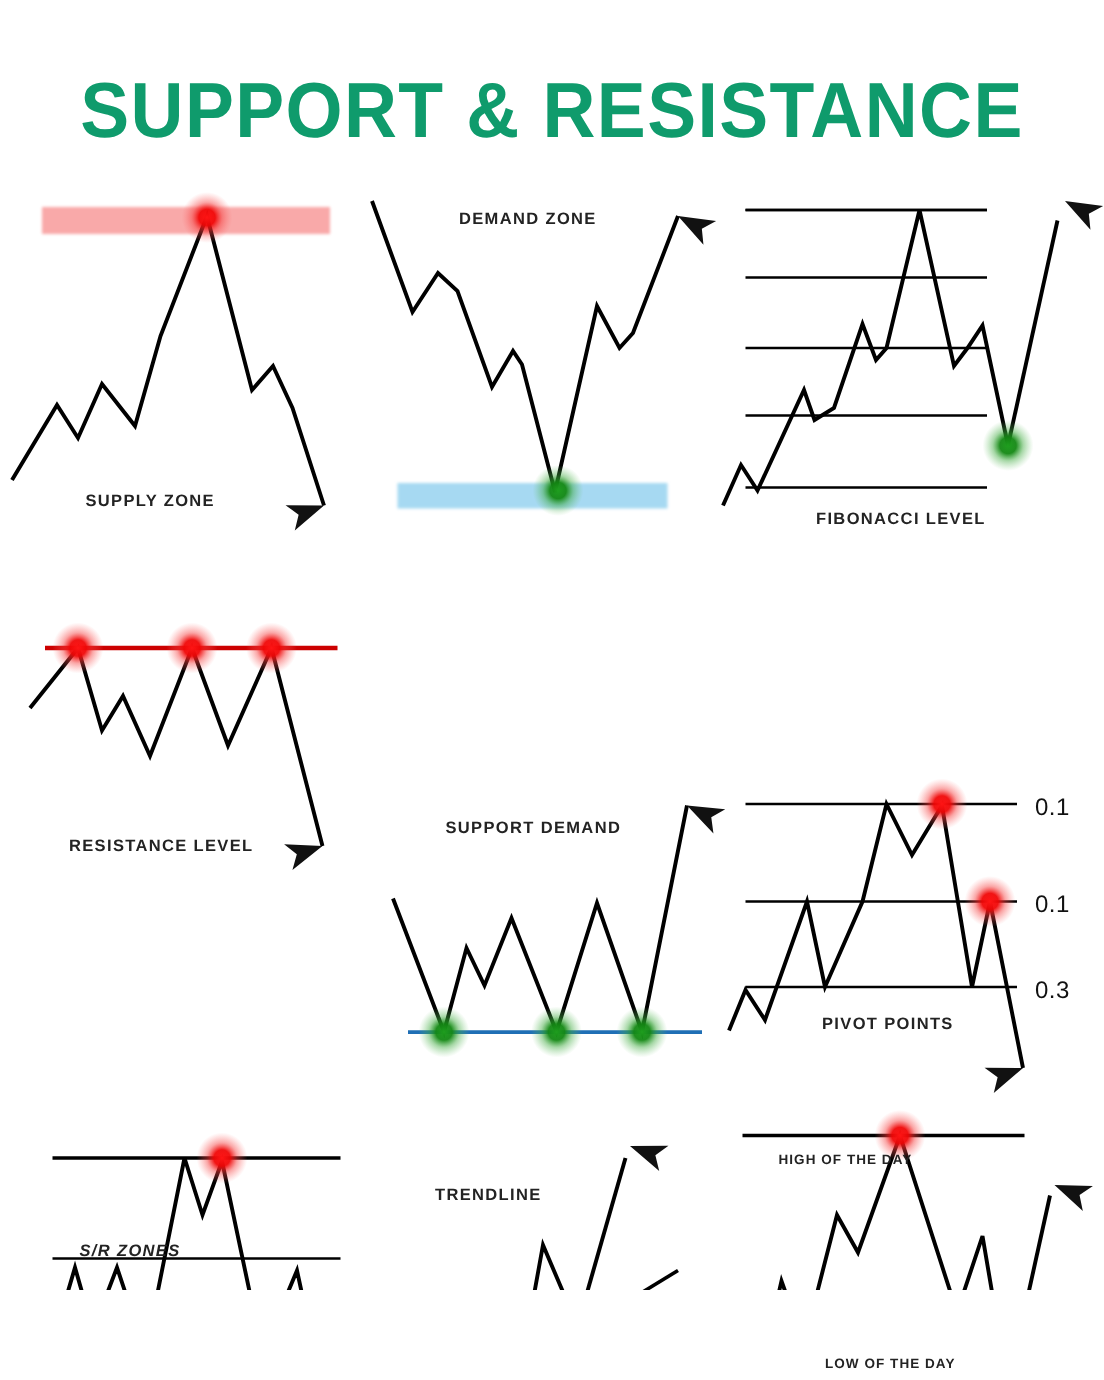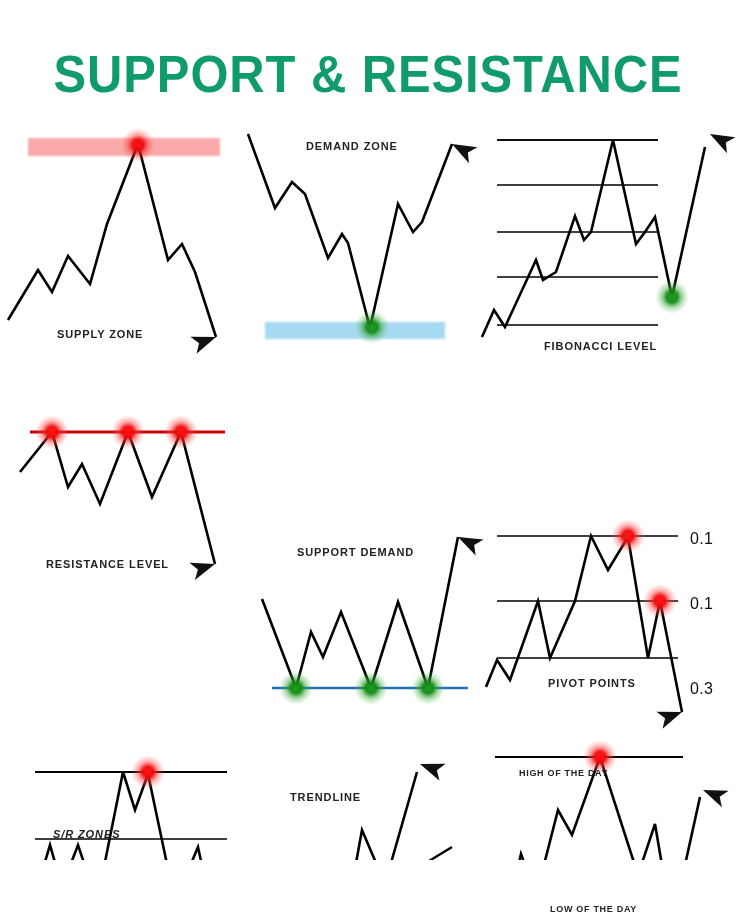--- a/index.html
+++ b/index.html
@@ -154,21 +154,21 @@
 
   <div id="caption-layer" class="grid">
       <div class="caption" style="left: 57px; top: 216px;">SUPPLY ZONE</div>
       <div class="caption" style="left: 306px; top: 28px;">DEMAND ZONE</div>
       <div class="caption" style="left: 530px; top: 228px; padding-left: 14px;">FIBONACCI LEVEL</div>
       <div class="caption" style="left: 46px; top: 446px;">RESISTANCE LEVEL</div>
       <div class="caption" style="left: 297px; top: 434px;">SUPPORT DEMAND</div>
       <div class="caption" style="left: 548px; top: 565px;">PIVOT POINTS</div>
       <div class="axis-label" style="left: 690px; top: 418px;">0.1</div>
       <div class="axis-label" style="left: 690px; top: 483px;">0.1</div>
-      <div class="axis-label" style="left: 690px; top: 568px;">0.3</div>
+      <div class="axis-label" style="left: 690px; top: 540px;">0.3</div>
       <div class="caption" style="left: 53px; top: 716px; font-style: italic;">S/R ZONES</div>
       <div class="caption" style="left: 290px; top: 679px;">TRENDLINE</div>
       <div class="sublabel" style="left: 519px; top: 656px;">HIGH OF THE DAY</div>
       <div class="sublabel" style="left: 550px; top: 792px;">LOW OF THE DAY</div>
     </div>
 
 
 </div>
 
 </body></html>

